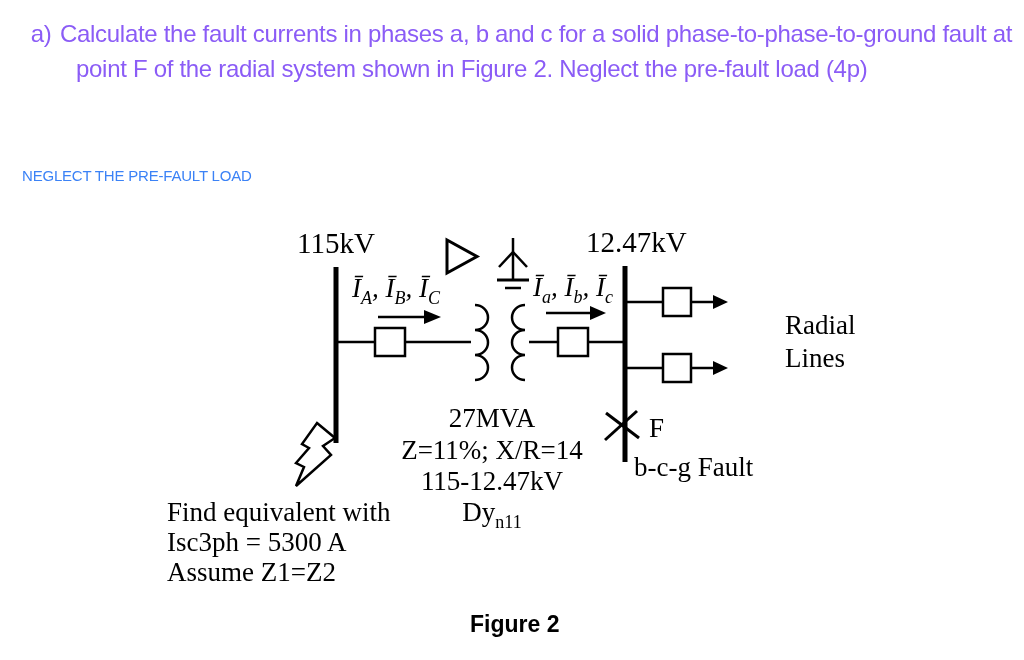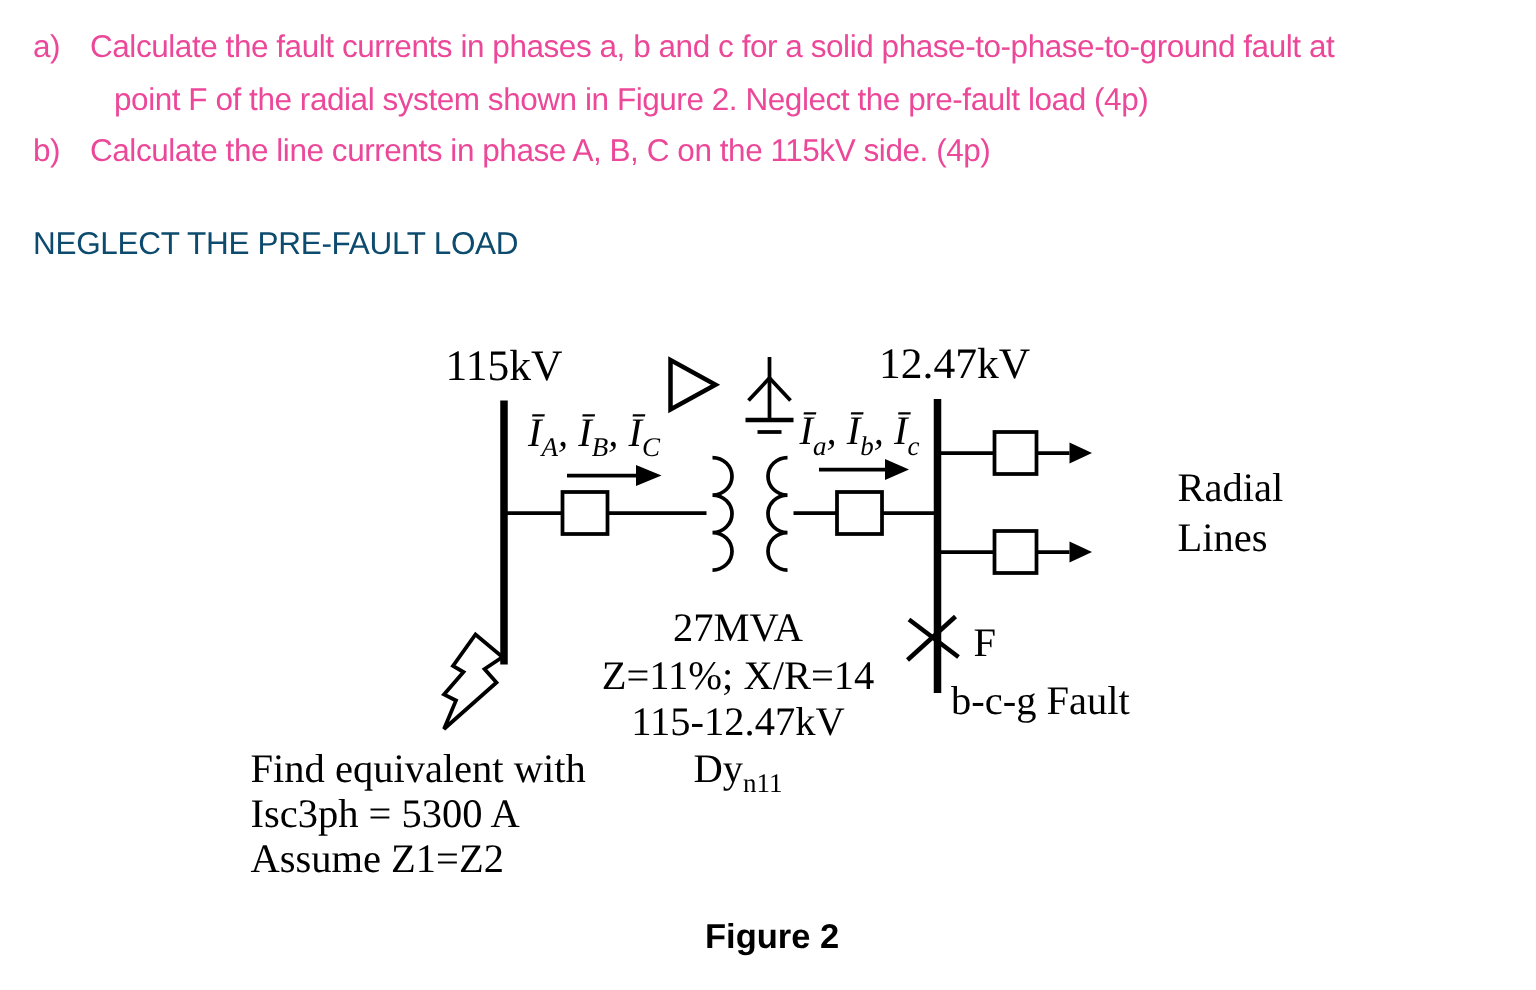--- a/index.html
+++ b/index.html
@@ -1,37 +1,36 @@
 <!DOCTYPE html>
 <html><head>
 <meta charset="utf-8">
 <style>
   html,body{margin:0;padding:0;background:#fff;}
   #screen{
     position:relative;width:1024px;height:660px;background:#ffffff;
     font-family:"Liberation Sans",sans-serif;color:#000;overflow:hidden;
   }
   .tline{
-    position:absolute;left:22px;font-size:21px;letter-spacing:-0.3px;
-    color:#ec4899;white-space:nowrap;
+    position:absolute;left:22px;font-size:24px;letter-spacing:-0.3px;
+    color:#8b5cf6;white-space:nowrap;text-align:center;
   }
   .tline .marker{display:inline-block;width:38px;}
   .tline.cont{left:76px;}
-  .note{position:absolute;left:22px;font-size:21px;letter-spacing:-0.2px;color:#0c4a6e;}
+  .note{position:absolute;left:22px;font-size:15px;letter-spacing:-0.2px;color:#3b82f6;margin-top:16px;}
   svg text{fill:#000;}
   .serif{font-family:"Liberation Serif",serif;}
 </style>
 </head>
 <body>
 
 <div id="screen">
 
   <div class="tline" style="top:20px"><span class="marker">a)</span><span>Calculate the fault currents in phases a, b and c for a solid phase-to-phase-to-ground fault at</span></div>
   <div class="tline cont" style="top:55px"><span>point F of the radial system shown in Figure 2. Neglect the pre-fault load (4p)</span></div>
-  <div class="tline" style="top:89px"><span class="marker">b)</span><span>Calculate the line currents in phase A, B, C on the 115kV side. (4p)</span></div>
   <div class="note" style="top:151px">NEGLECT THE PRE-FAULT LOAD</div>
 
   <svg width="1024" height="660" viewBox="0 0 1024 660" style="position:absolute;left:0;top:0">
 
     <line x1="336" y1="267" x2="336" y2="443" stroke="#000" stroke-width="5"></line>
     <line x1="625" y1="266" x2="625" y2="462" stroke="#000" stroke-width="5"></line>
 
     <line x1="338" y1="342" x2="471" y2="342" stroke="#000" stroke-width="2.5"></line>
     <line x1="529" y1="342" x2="623" y2="342" stroke="#000" stroke-width="2.5"></line>
 

